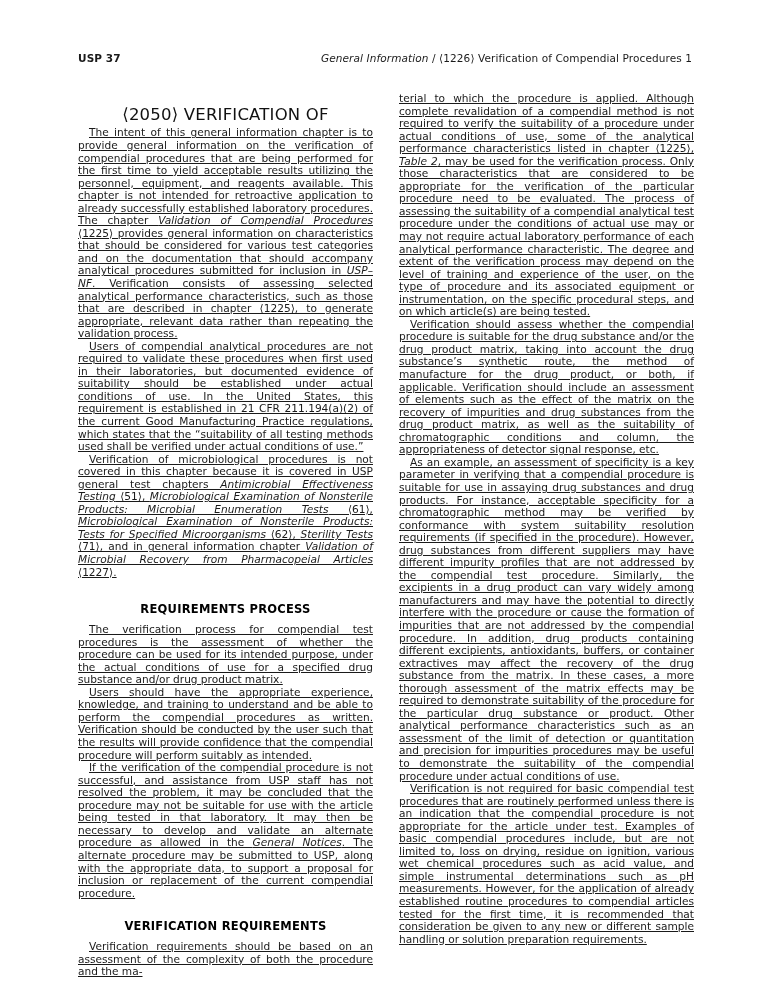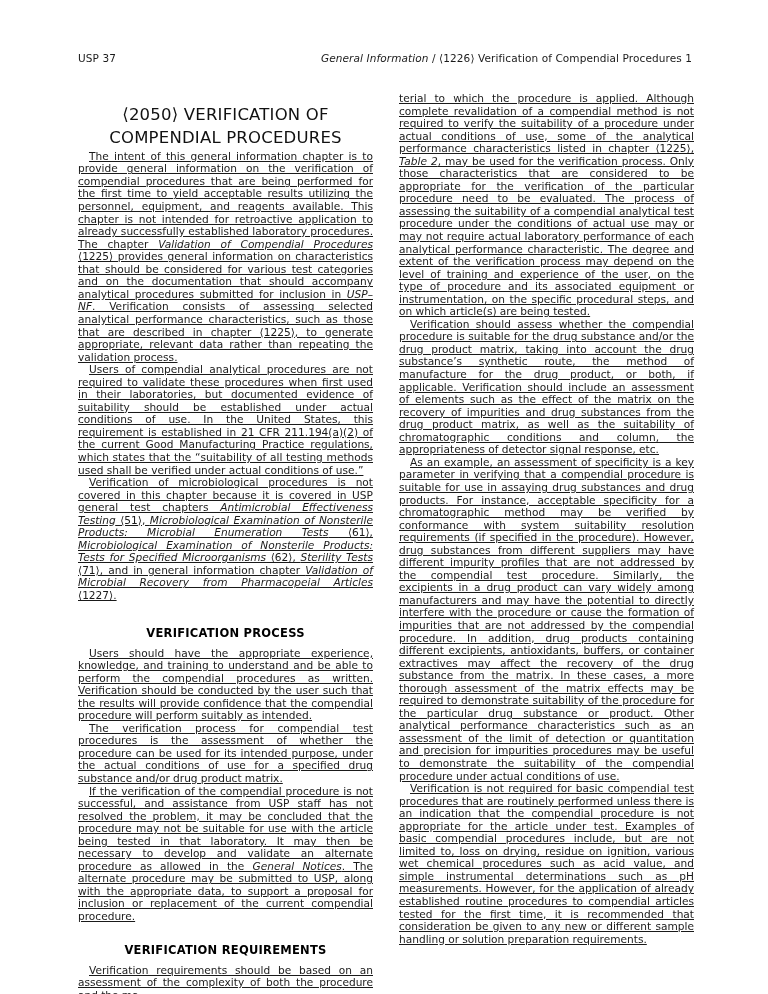--- a/index.html
+++ b/index.html
@@ -31,21 +31,21 @@
     top: 52px;
     width: 614px;
     display: flex;
     justify-content: space-between;
     align-items: baseline;
     font-size: 10.5px;
     letter-spacing: 0.1px;
     color: #1a1a1a;
   }
   .running-head .folio-left {
-    font-weight: 400;
+    font-weight: 700;
   }
   .running-head .folio-right {
     font-weight: 400;
     white-space: nowrap;
   }
   .running-head .folio-right i {
   }
 
   
   .columns {
@@ -113,31 +113,30 @@
     <span class="folio-left">USP 37</span>
     <span class="folio-right"><i>General Information</i><span> / ⟨1226⟩ Verification of Compendial Procedures 1</span></span>
   </div>
 
   <div class="columns">
 
     <div class="col">
 
       <h1 class="chapter-title">
         <span>⟨2050⟩ VERIFICATION OF</span><br>
-        <span>COMPENDIAL PROCEDURES</span>
       </h1>
 
       <p class="body-par first-para">The intent of this general information chapter is to provide general information on the verification of compendial procedures that are being performed for the first time to yield acceptable results utilizing the personnel, equipment, and reagents available. This chapter is not intended for retroactive application to already successfully established laboratory procedures. The chapter <i>Validation of Compendial Procedures</i> ⟨1225⟩ provides general information on characteristics that should be considered for various test categories and on the documentation that should accompany analytical procedures submitted for inclusion in <i>USP–NF</i>. Verification consists of assessing selected analytical performance characteristics, such as those that are described in chapter ⟨1225⟩, to generate appropriate, relevant data rather than repeating the validation process.</p>
       <p class="body-par">Users of compendial analytical procedures are not required to validate these procedures when first used in their laboratories, but documented evidence of suitability should be established under actual conditions of use. In the United States, this requirement is established in 21 CFR 211.194(a)(2) of the current Good Manufacturing Practice regulations, which states that the “suitability of all testing methods used shall be verified under actual conditions of use.”</p>
       <p class="body-par">Verification of microbiological procedures is not covered in this chapter because it is covered in USP general test chapters <i>Antimicrobial Effectiveness Testing</i> ⟨51⟩, <i>Microbiological Examination of Nonsterile Products: Microbial Enumeration Tests</i> ⟨61⟩, <i>Microbiological Examination of Nonsterile Products: Tests for Specified Microorganisms</i> ⟨62⟩, <i>Sterility Tests</i> ⟨71⟩, and in general information chapter <i>Validation of Microbial Recovery from Pharmacopeial Articles</i> ⟨1227⟩.</p>
 
-      <h2 class="section-heading first-proc">VERIFICATION PROCESS</h2>
+      <h2 class="section-heading first-proc">REQUIREMENTS PROCESS</h2>
 
+      <p class="body-par">The verification process for compendial test procedures is the assessment of whether the procedure can be used for its intended purpose, under the actual conditions of use for a specified drug substance and/or drug product matrix.</p>
       <p class="body-par">Users should have the appropriate experience, knowledge, and training to understand and be able to perform the compendial procedures as written. Verification should be conducted by the user such that the results will provide confidence that the compendial procedure will perform suitably as intended.</p>
-      <p class="body-par">The verification process for compendial test procedures is the assessment of whether the procedure can be used for its intended purpose, under the actual conditions of use for a specified drug substance and/or drug product matrix.</p>
       <p class="body-par">If the verification of the compendial procedure is not successful, and assistance from USP staff has not resolved the problem, it may be concluded that the procedure may not be suitable for use with the article being tested in that laboratory. It may then be necessary to develop and validate an alternate procedure as allowed in the <i>General Notices</i>. The alternate procedure may be submitted to USP, along with the appropriate data, to support a proposal for inclusion or replacement of the current compendial procedure.</p>
 
       <h2 class="section-heading">VERIFICATION REQUIREMENTS</h2>
 
       <p class="body-par">Verification requirements should be based on an assessment of the complexity of both the procedure and the ma-</p>
     </div>
 
     <div class="col">
       <p class="body-par no-indent">terial to which the procedure is applied. Although complete revalidation of a compendial method is not required to verify the suitability of a procedure under actual conditions of use, some of the analytical performance characteristics listed in chapter ⟨1225⟩, <i>Table 2</i>, may be used for the verification process. Only those characteristics that are considered to be appropriate for the verification of the particular procedure need to be evaluated. The process of assessing the suitability of a compendial analytical test procedure under the conditions of actual use may or may not require actual laboratory performance of each analytical performance characteristic. The degree and extent of the verification process may depend on the level of training and experience of the user, on the type of procedure and its associated equipment or instrumentation, on the specific procedural steps, and on which article(s) are being tested.</p>
       <p class="body-par">Verification should assess whether the compendial procedure is suitable for the drug substance and/or the drug product matrix, taking into account the drug substance’s synthetic route, the method of manufacture for the drug product, or both, if applicable. Verification should include an assessment of elements such as the effect of the matrix on the recovery of impurities and drug substances from the drug product matrix, as well as the suitability of chromatographic conditions and column, the appropriateness of detector signal response, etc.</p>

